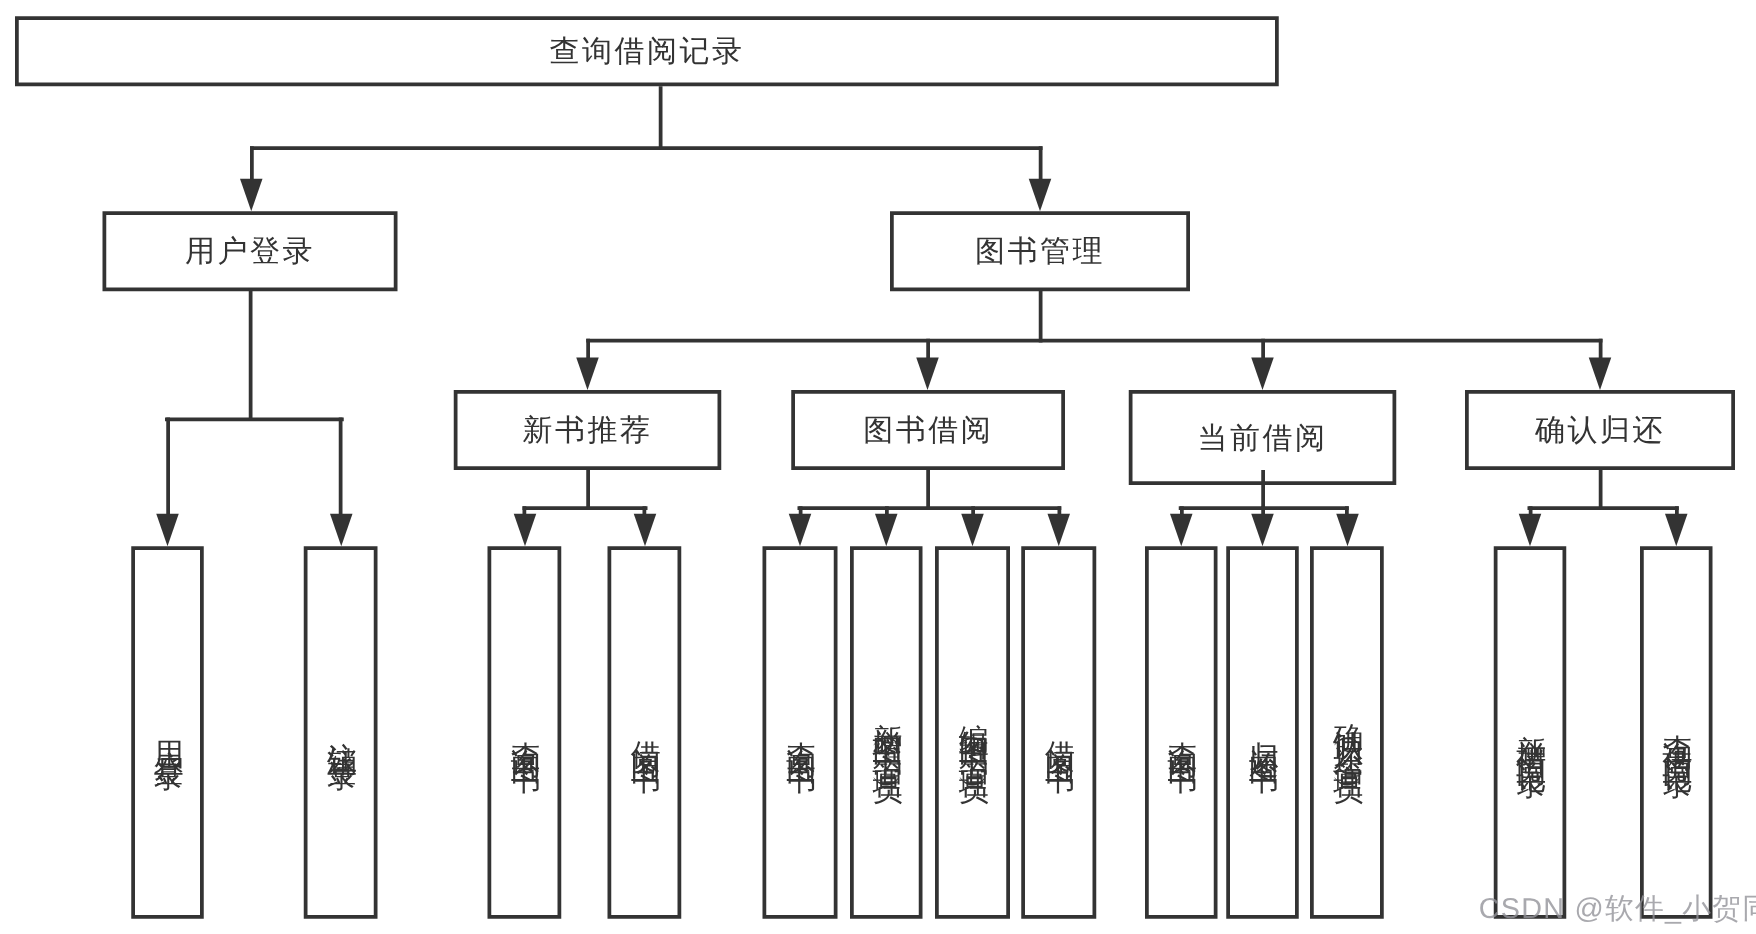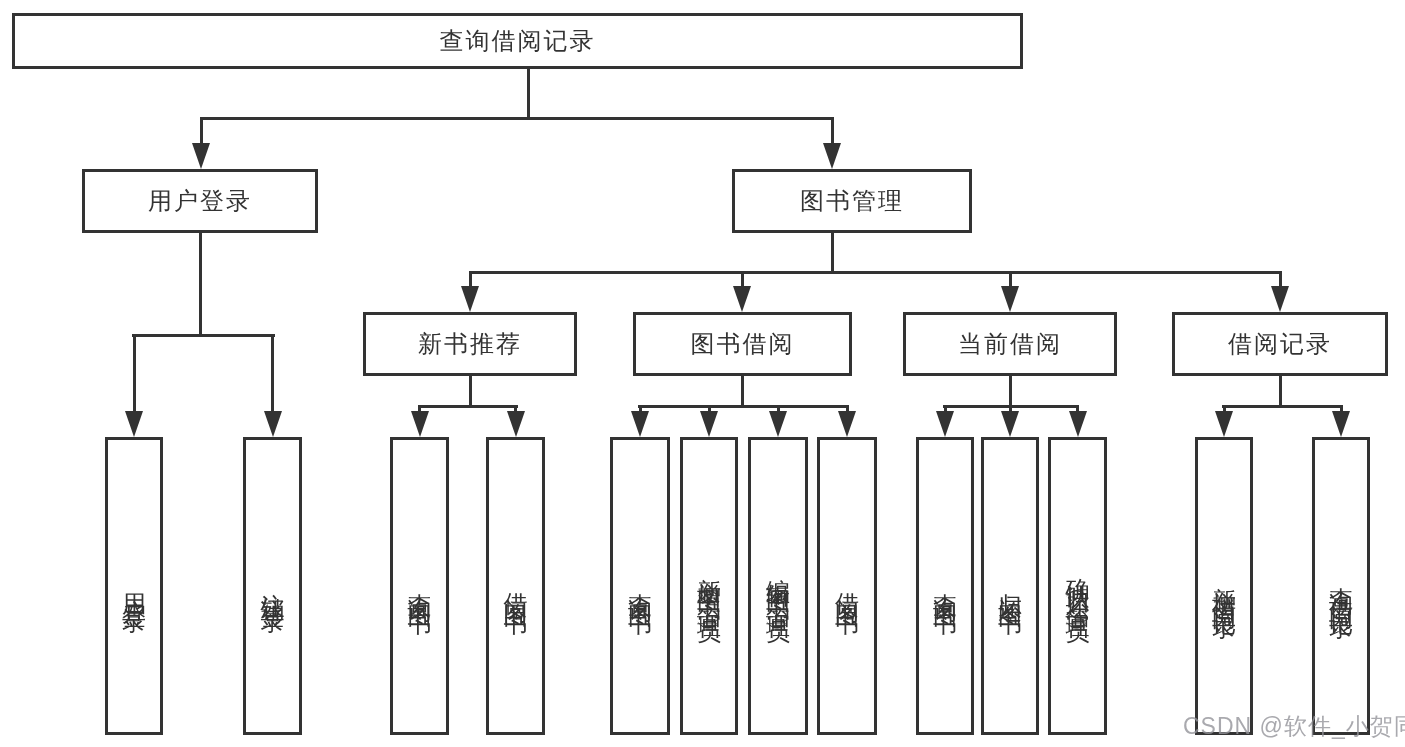--- a/index.html
+++ b/index.html
@@ -70,21 +70,21 @@
   <div class="ln" style="left:527px; top:69px; width:3px; height:51px"></div>
   <div class="ln" style="left:200px; top:117px; width:634px; height:3px"></div>
   <div class="ln" style="left:200px; top:117px; width:3px; height:28px"></div>
   <div class="arr" style="left:192px; top:143px"></div>
   <div class="ln" style="left:831px; top:117px; width:3px; height:28px"></div>
   <div class="arr" style="left:823px; top:143px"></div>
 
   <div class="node h" style="left:82px; top:169px; width:236px; height:64px">
     <span class="lbl">用户登录</span>
   </div>
-  <div class="node h" style="left:732px; top:169px; width:240px; height:64px">
+  <div class="node h" style="left:712px; top:169px; width:240px; height:64px">
     <span class="lbl">图书管理</span>
   </div>
 
   <div class="ln" style="left:199px; top:231px; width:3px; height:105px"></div>
   <div class="ln" style="left:132px; top:334px; width:143px; height:3px"></div>
   <div class="ln" style="left:133px; top:334px; width:3px; height:79px"></div>
   <div class="arr" style="left:125px; top:411px"></div>
   <div class="ln" style="left:271px; top:334px; width:3px; height:79px"></div>
   <div class="arr" style="left:264px; top:411px"></div>
 
@@ -98,25 +98,25 @@
   <div class="arr" style="left:1001px; top:286px"></div>
   <div class="ln" style="left:1279px; top:271px; width:3px; height:20px"></div>
   <div class="arr" style="left:1271px; top:286px"></div>
 
   <div class="node h" style="left:633px; top:312px; width:219px; height:64px">
     <span class="lbl">图书借阅</span>
   </div>
   <div class="node h" style="left:363px; top:312px; width:214px; height:64px">
     <span class="lbl">新书推荐</span>
   </div>
-  <div class="node h" style="left:903px; top:312px; width:214px; height:64px">
+  <div class="node h" style="left:903px; top:312px; width:214px; height:76px">
     <span class="lbl">当前借阅</span>
   </div>
   <div class="node h" style="left:1172px; top:312px; width:216px; height:64px">
-    <span class="lbl">借阅记录</span>
+    <span class="lbl">确认归还</span>
   </div>
 
   <div class="ln" style="left:469px; top:376px; width:3px; height:31px"></div>
   <div class="ln" style="left:741px; top:376px; width:3px; height:31px"></div>
   <div class="ln" style="left:1009px; top:376px; width:3px; height:31px"></div>
   <div class="ln" style="left:1279px; top:376px; width:3px; height:31px"></div>
 
   <div class="ln" style="left:418px; top:405px; width:100px; height:3px"></div>
   <div class="ln" style="left:638px; top:405px; width:211px; height:3px"></div>
   <div class="ln" style="left:943px; top:405px; width:136px; height:3px"></div>

